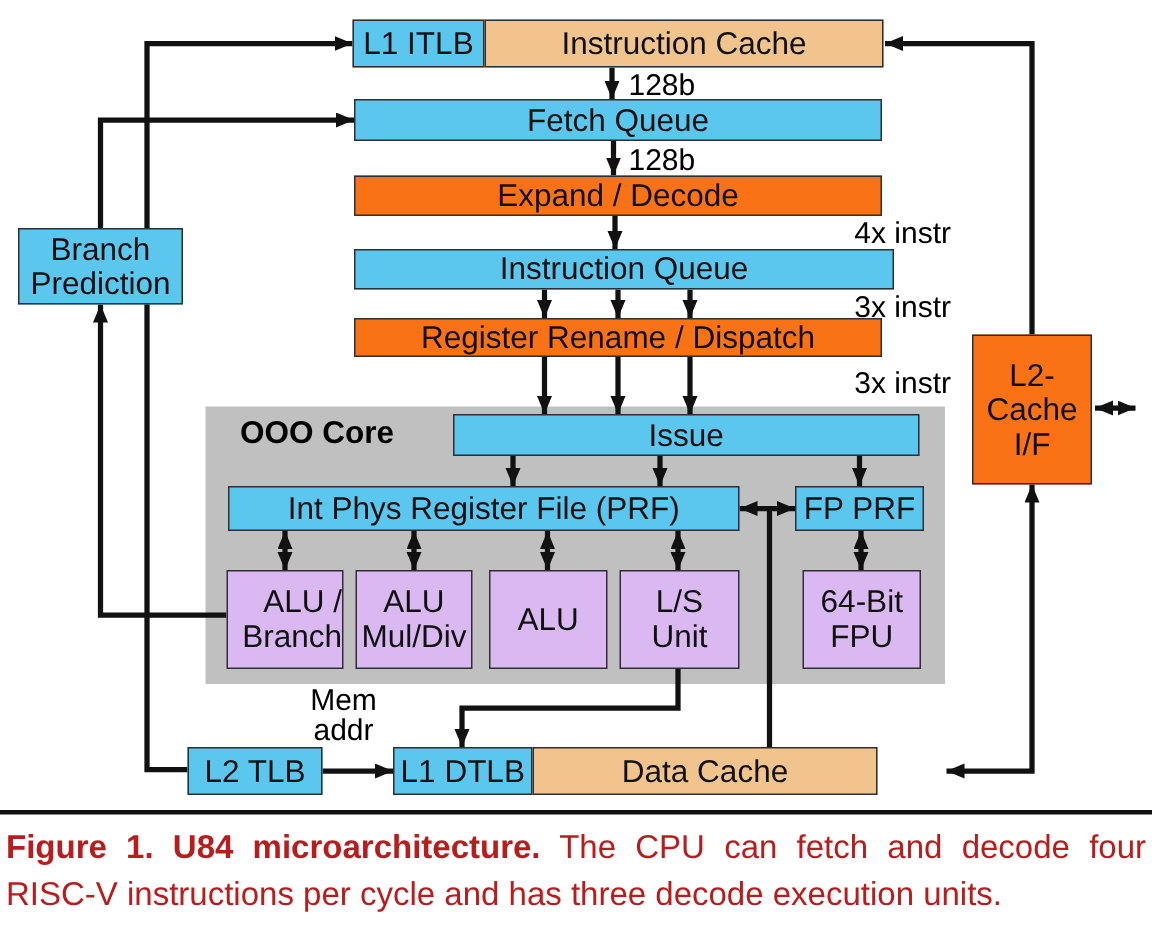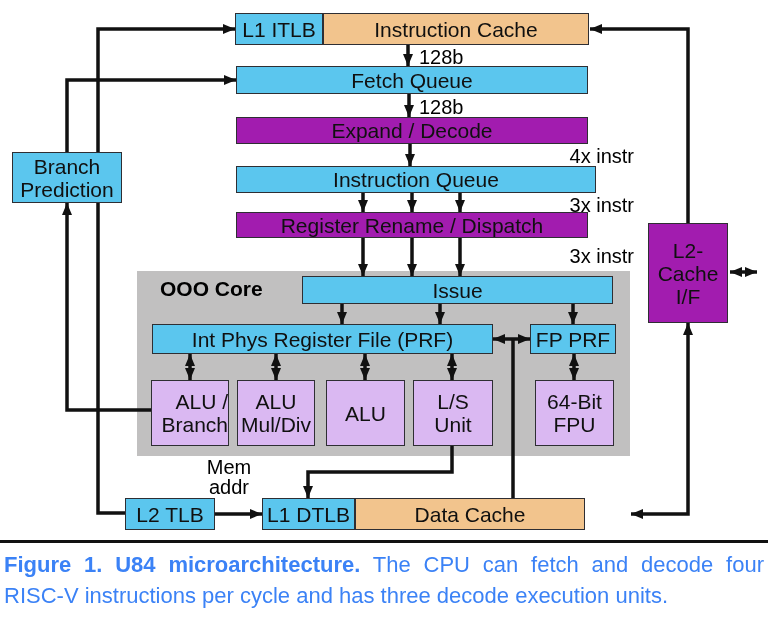--- a/index.html
+++ b/index.html
@@ -4,28 +4,28 @@
 <style>
   html,body{margin:0;padding:0;background:#ffffff;}
   #stage{position:relative;width:768px;height:620px;background:#ffffff;overflow:hidden;
          font-family:"Liberation Sans",sans-serif;color:#111;}
   .gray-region{position:absolute;background:#C1C0C0;z-index:0;}
   svg.wires{position:absolute;left:0;top:0;z-index:1;}
   .box{position:absolute;z-index:2;display:flex;flex-direction:column;align-items:center;
        justify-content:center;border:1.6px solid #2E2E33;box-sizing:border-box;
        font-size:21px;line-height:23px;text-align:center;color:#101010;}
   .blue{background:#5BC6EE;}
-  .green{background:#a21caf;}
+  .green{background:#f97316;}
   .orange{background:#F2C48D;}
   .purple{background:#DAB8F2;}
   .lbl{position:absolute;z-index:3;font-size:20px;line-height:20px;color:#000000;white-space:nowrap;}
   .lbl.bold{font-weight:bold;font-size:21px;}
   .caption-rule{position:absolute;left:0;top:540px;width:768px;height:3px;background:#111;z-index:3;}
   .caption{position:absolute;left:0;top:549px;width:768px;padding:0 4px;box-sizing:border-box;
-           font-size:22px;line-height:31px;color:#3b82f6;z-index:3;}
+           font-size:22px;line-height:31px;color:#b91c1c;z-index:3;}
   .caption .l1{text-align:justify;text-align-last:justify;}
   .caption .l2{text-align:left;}
   .caption b{font-weight:bold;}
 </style>
 </head>
 <body>
 
 <div id="stage">
 
   <div class="gray-region" style="left:137px;top:271px;width:493px;height:185px;"></div>

